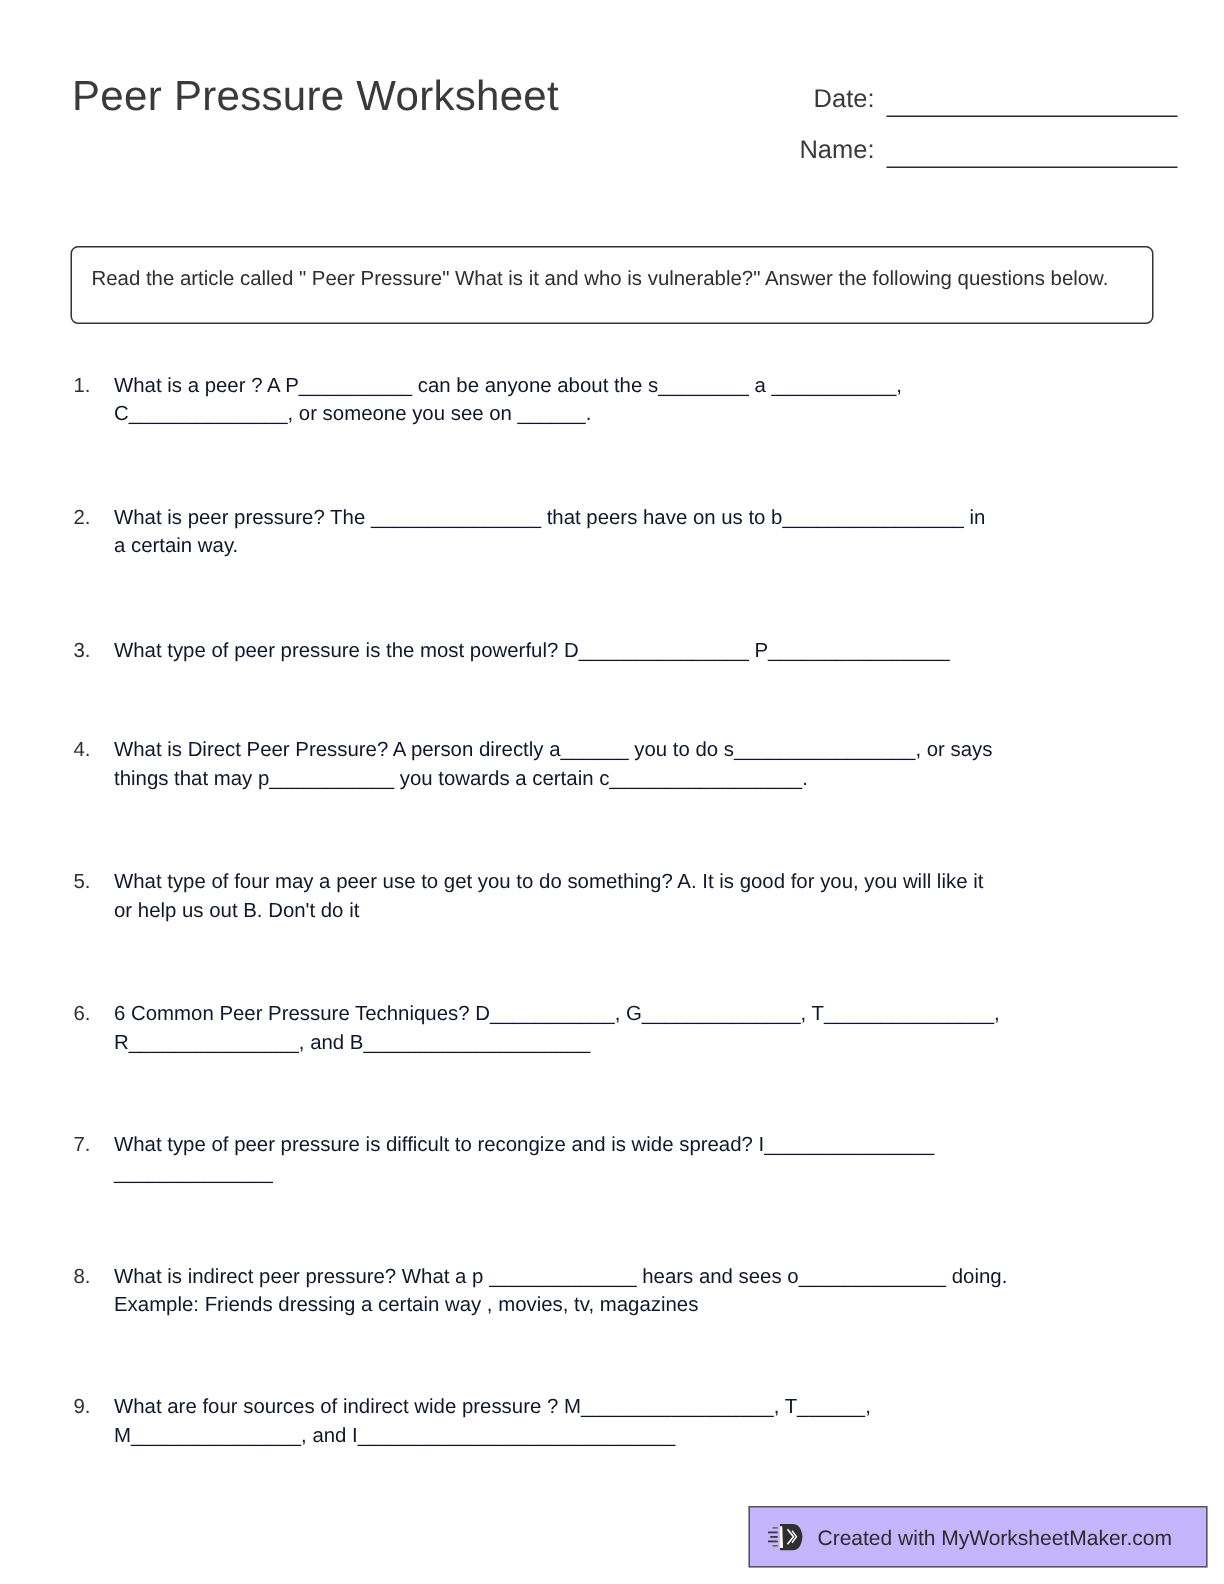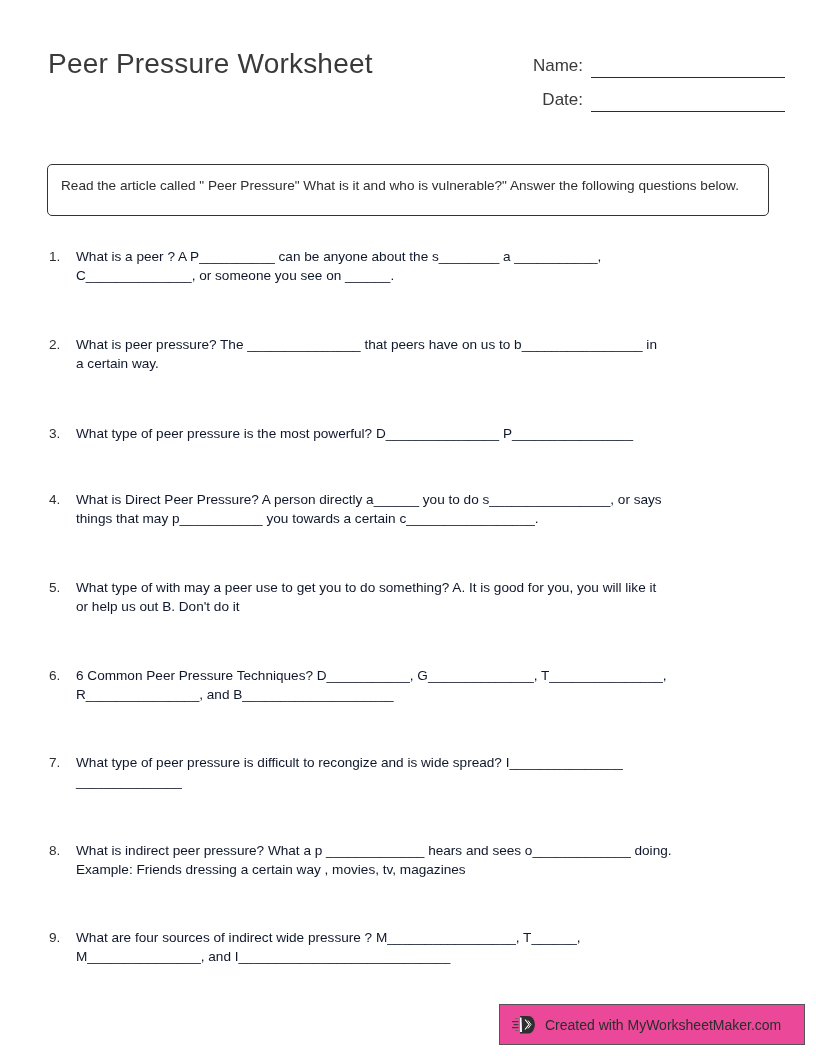--- a/index.html
+++ b/index.html
@@ -123,21 +123,21 @@
 
   
   .footer-badge {
     position: absolute;
     left: 499px;
     top: 1004px;
     width: 306px;
     height: 41px;
     box-sizing: border-box;
     border: 1.4px solid #555555;
-    background: #ec4899;
+    background: #c4b5fd;
     display: flex;
     align-items: center;
     padding-left: 12px;
   }
 
   .badge-logo {
     width: 26px;
     height: 24px;
     flex: 0 0 26px;
     margin-right: 7px;
@@ -153,25 +153,25 @@
 </head>
 <body>
 
 <div class="page">
 
   <div class="header">
     <div class="title">Peer Pressure Worksheet</div>
 
     <div class="name-date">
       <div class="nd-row">
+        <span class="nd-label">Date:</span>
+        <span class="nd-line"></span>
+      </div>
+      <div class="nd-row">
         <span class="nd-label">Name:</span>
-        <span class="nd-line"></span>
-      </div>
-      <div class="nd-row">
-        <span class="nd-label">Date:</span>
         <span class="nd-line"></span>
       </div>
     </div>
   </div>
 
   <div class="instruction-box">Read the article called " Peer Pressure" What is it and who is vulnerable?" Answer the following questions below.</div>
 
   <div class="questions" style="position: absolute;">
       <div class="question" style="position: absolute; left: 0px; top: 0px; width: 730px;">
         <div class="q-num">1.</div>
@@ -187,21 +187,21 @@
         <div class="q-num">3.</div>
         <div class="q-text">What type of peer pressure is the most powerful? D_______________ P________________</div>
       </div>
       <div class="question" style="position: absolute; left: 0px; top: 243px; width: 730px;">
         <div class="q-num">4.</div>
         <div class="q-text">What is Direct Peer Pressure? A person directly a______ you to do s________________, or says
 things that may p___________ you towards a certain c_________________.</div>
       </div>
       <div class="question" style="position: absolute; left: 0px; top: 331px; width: 730px;">
         <div class="q-num">5.</div>
-        <div class="q-text">What type of with may a peer use to get you to do something? A. It is good for you, you will like it
+        <div class="q-text">What type of four may a peer use to get you to do something? A. It is good for you, you will like it
 or help us out B. Don't do it</div>
       </div>
       <div class="question" style="position: absolute; left: 0px; top: 419px; width: 730px;">
         <div class="q-num">6.</div>
         <div class="q-text">6 Common Peer Pressure Techniques? D___________, G______________, T_______________,
 R_______________, and B____________________</div>
       </div>
       <div class="question" style="position: absolute; left: 0px; top: 506px; width: 730px;">
         <div class="q-num">7.</div>
         <div class="q-text">What type of peer pressure is difficult to recongize and is wide spread? I_______________

